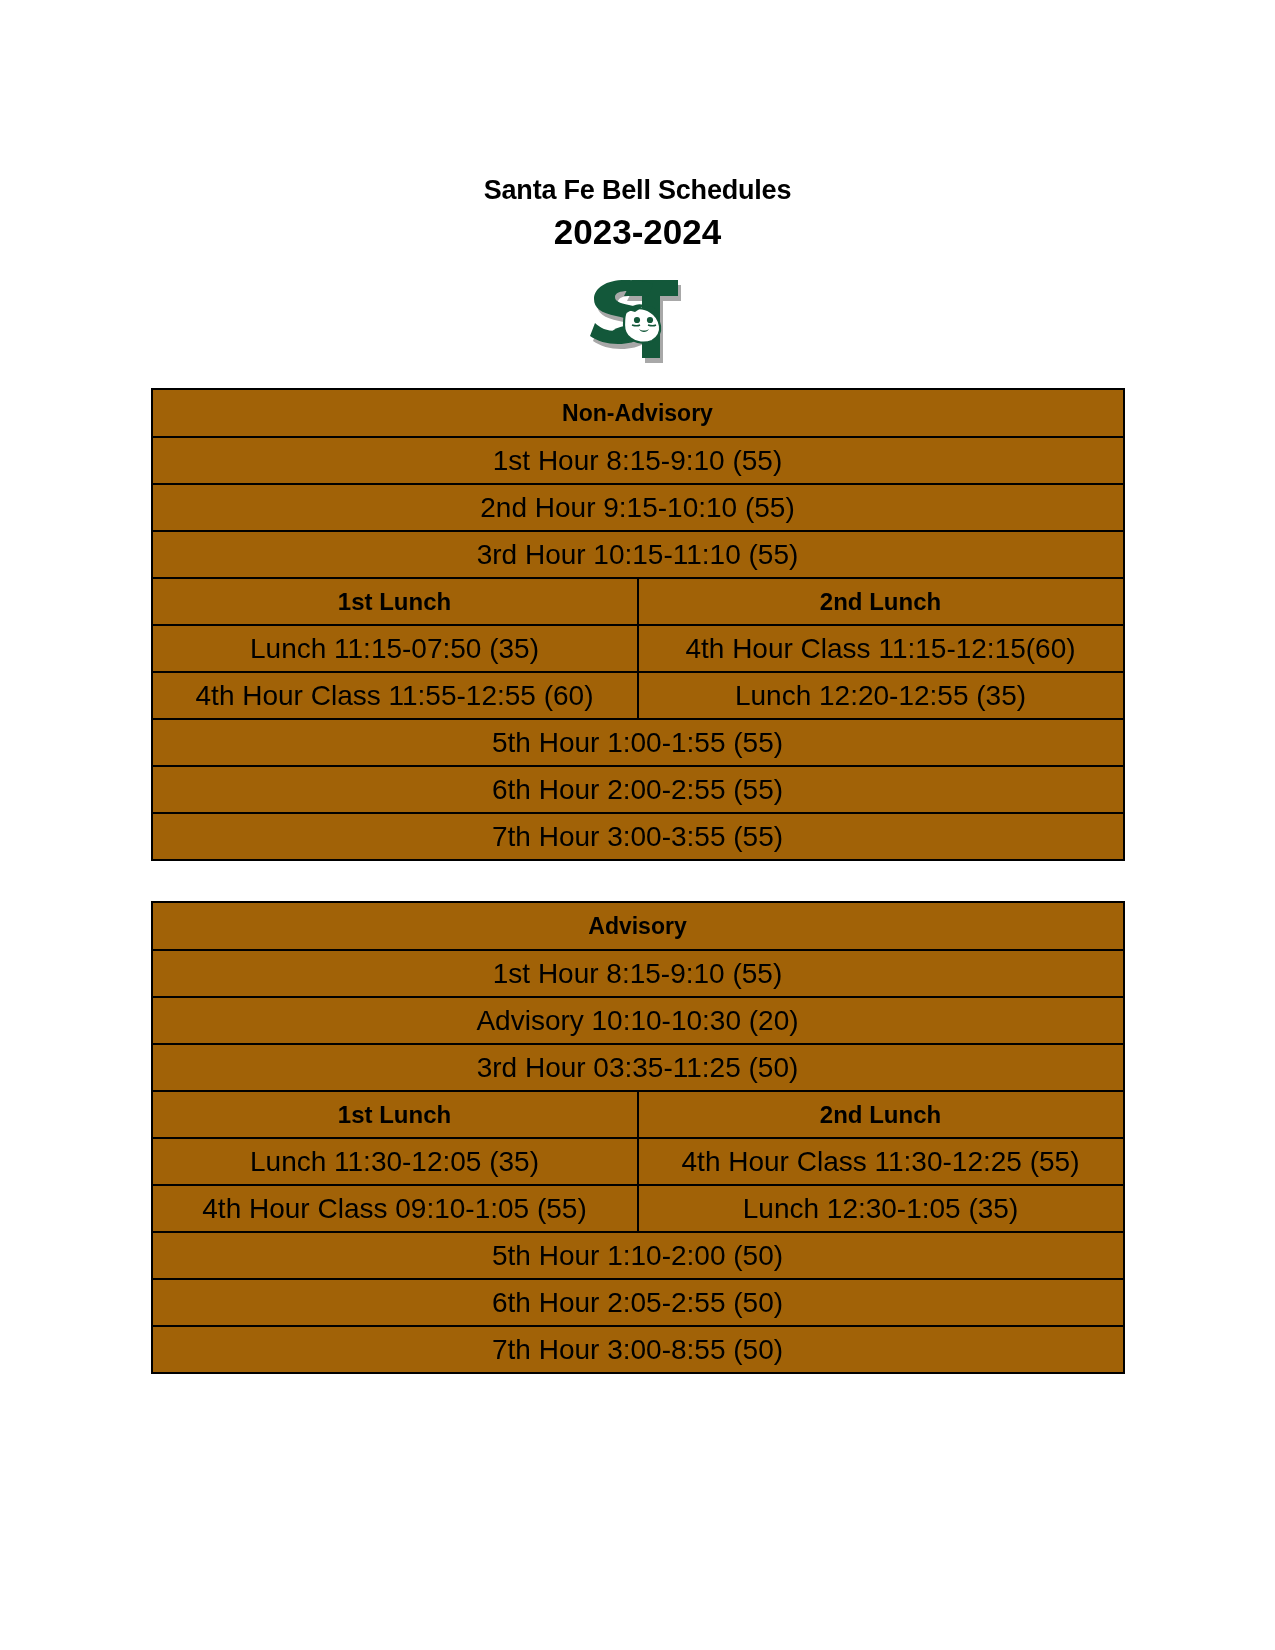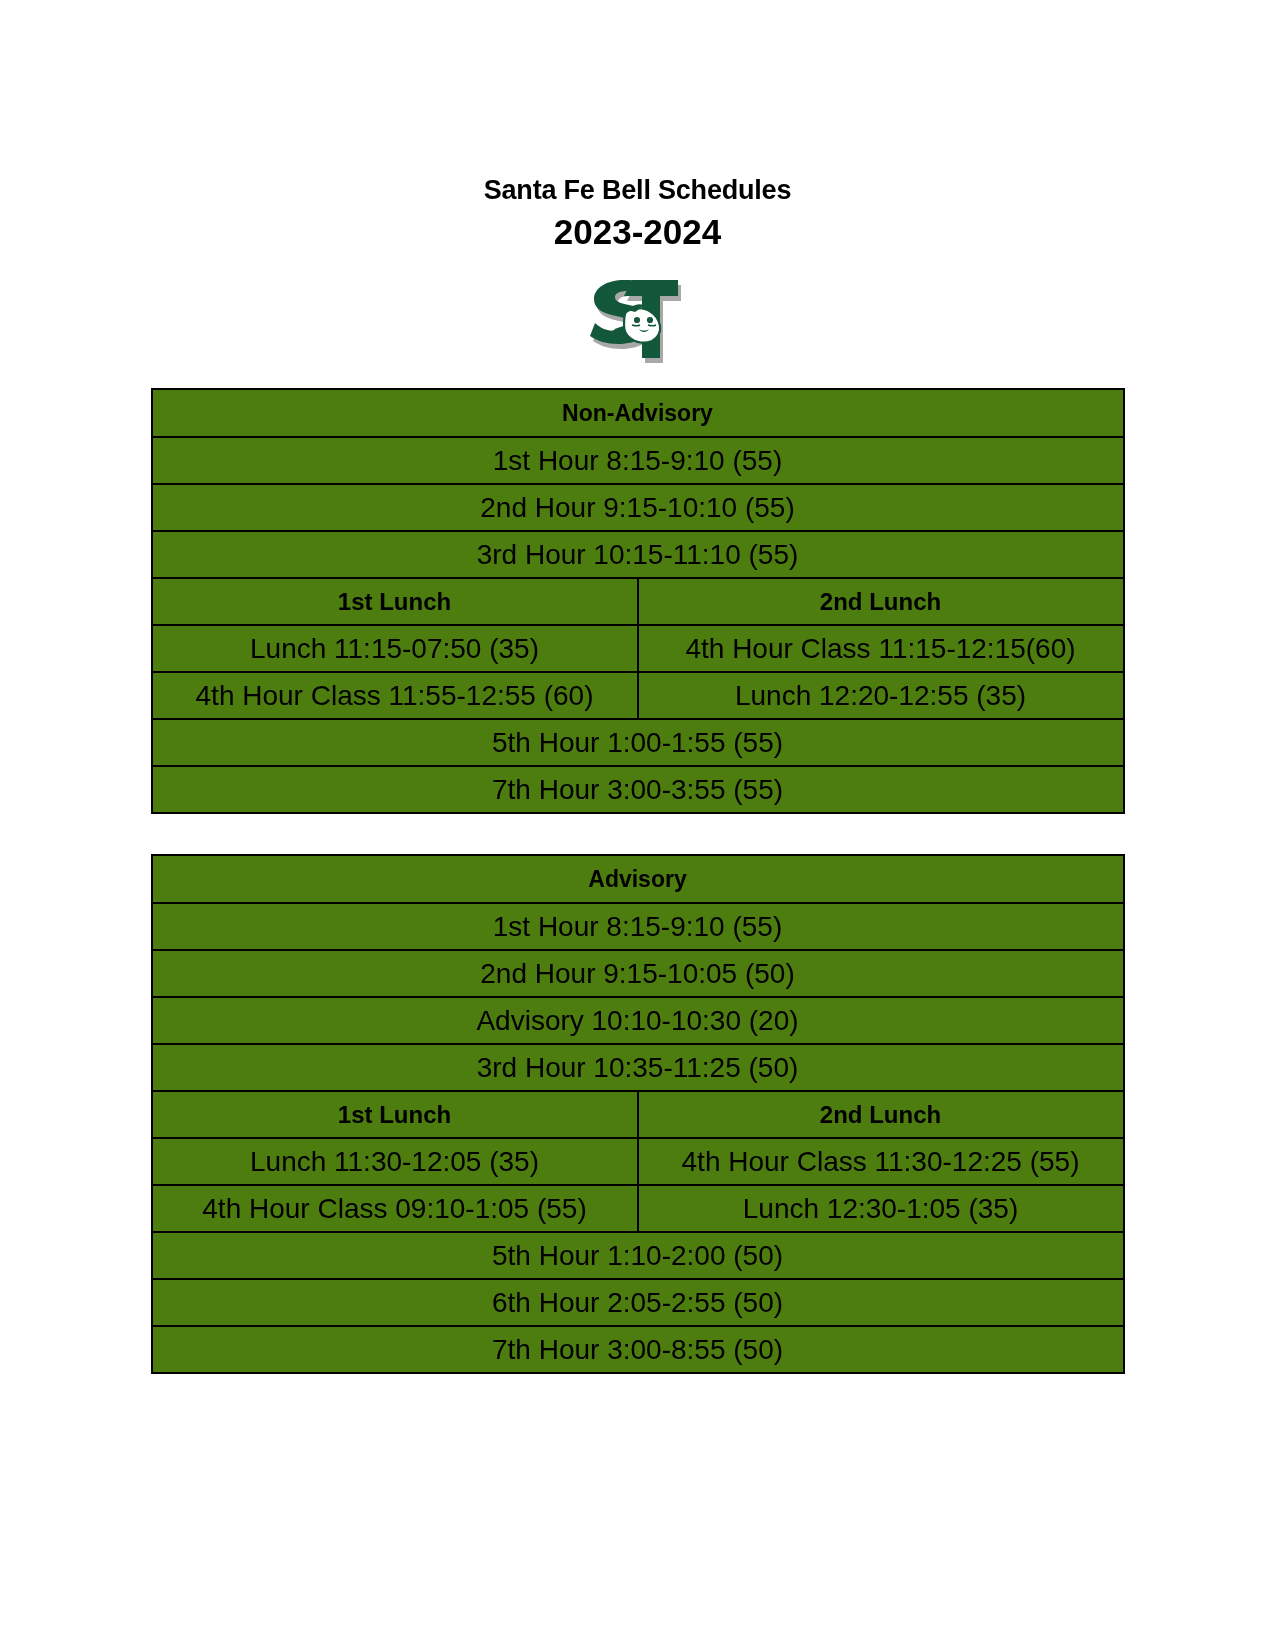--- a/index.html
+++ b/index.html
@@ -54,21 +54,21 @@
     height: 90px;
     display: block;
   }
 
   
   .sched-table {
     width: 974px;
     margin: 0 auto;
     border-collapse: collapse;
     table-layout: fixed;
-    background: #4d7c0f;
+    background: #a16207;
   }
   .sched-table td,
   .sched-table th {
     border: 2px solid #000000;
     text-align: center;
     vertical-align: middle;
     height: 47px;
     padding: 0 6px;
     font-size: 28px;
     font-weight: normal;
@@ -150,44 +150,44 @@
         <td>4th Hour Class 11:15-12:15(60)</td>
       </tr>
       <tr>
         <td>4th Hour Class 11:55-12:55 (60)</td>
         <td>Lunch 12:20-12:55 (35)</td>
       </tr>
       <tr>
         <td colspan="2">5th Hour 1:00-1:55 (55)</td>
       </tr>
       <tr>
+        <td colspan="2">6th Hour 2:00-2:55 (55)</td>
+      </tr>
+      <tr>
         <td colspan="2">7th Hour 3:00-3:55 (55)</td>
       </tr>
     </tbody>
   </table>
 
   <div id="tbl2-anchor"></div>
   <table class="sched-table">
     <thead>
       <tr>
         <th class="table-heading" colspan="2">Advisory</th>
       </tr>
     </thead>
     <tbody>
       <tr>
         <td colspan="2">1st Hour 8:15-9:10 (55)</td>
       </tr>
       <tr>
-        <td colspan="2">2nd Hour 9:15-10:05 (50)</td>
-      </tr>
-      <tr>
         <td colspan="2">Advisory 10:10-10:30 (20)</td>
       </tr>
       <tr>
-        <td colspan="2">3rd Hour 10:35-11:25 (50)</td>
+        <td colspan="2">3rd Hour 03:35-11:25 (50)</td>
       </tr>
       <tr>
         <td class="lunch-heading">1st Lunch</td>
         <td class="lunch-heading">2nd Lunch</td>
       </tr>
       <tr>
         <td>Lunch 11:30-12:05 (35)</td>
         <td>4th Hour Class 11:30-12:25 (55)</td>
       </tr>
       <tr>

